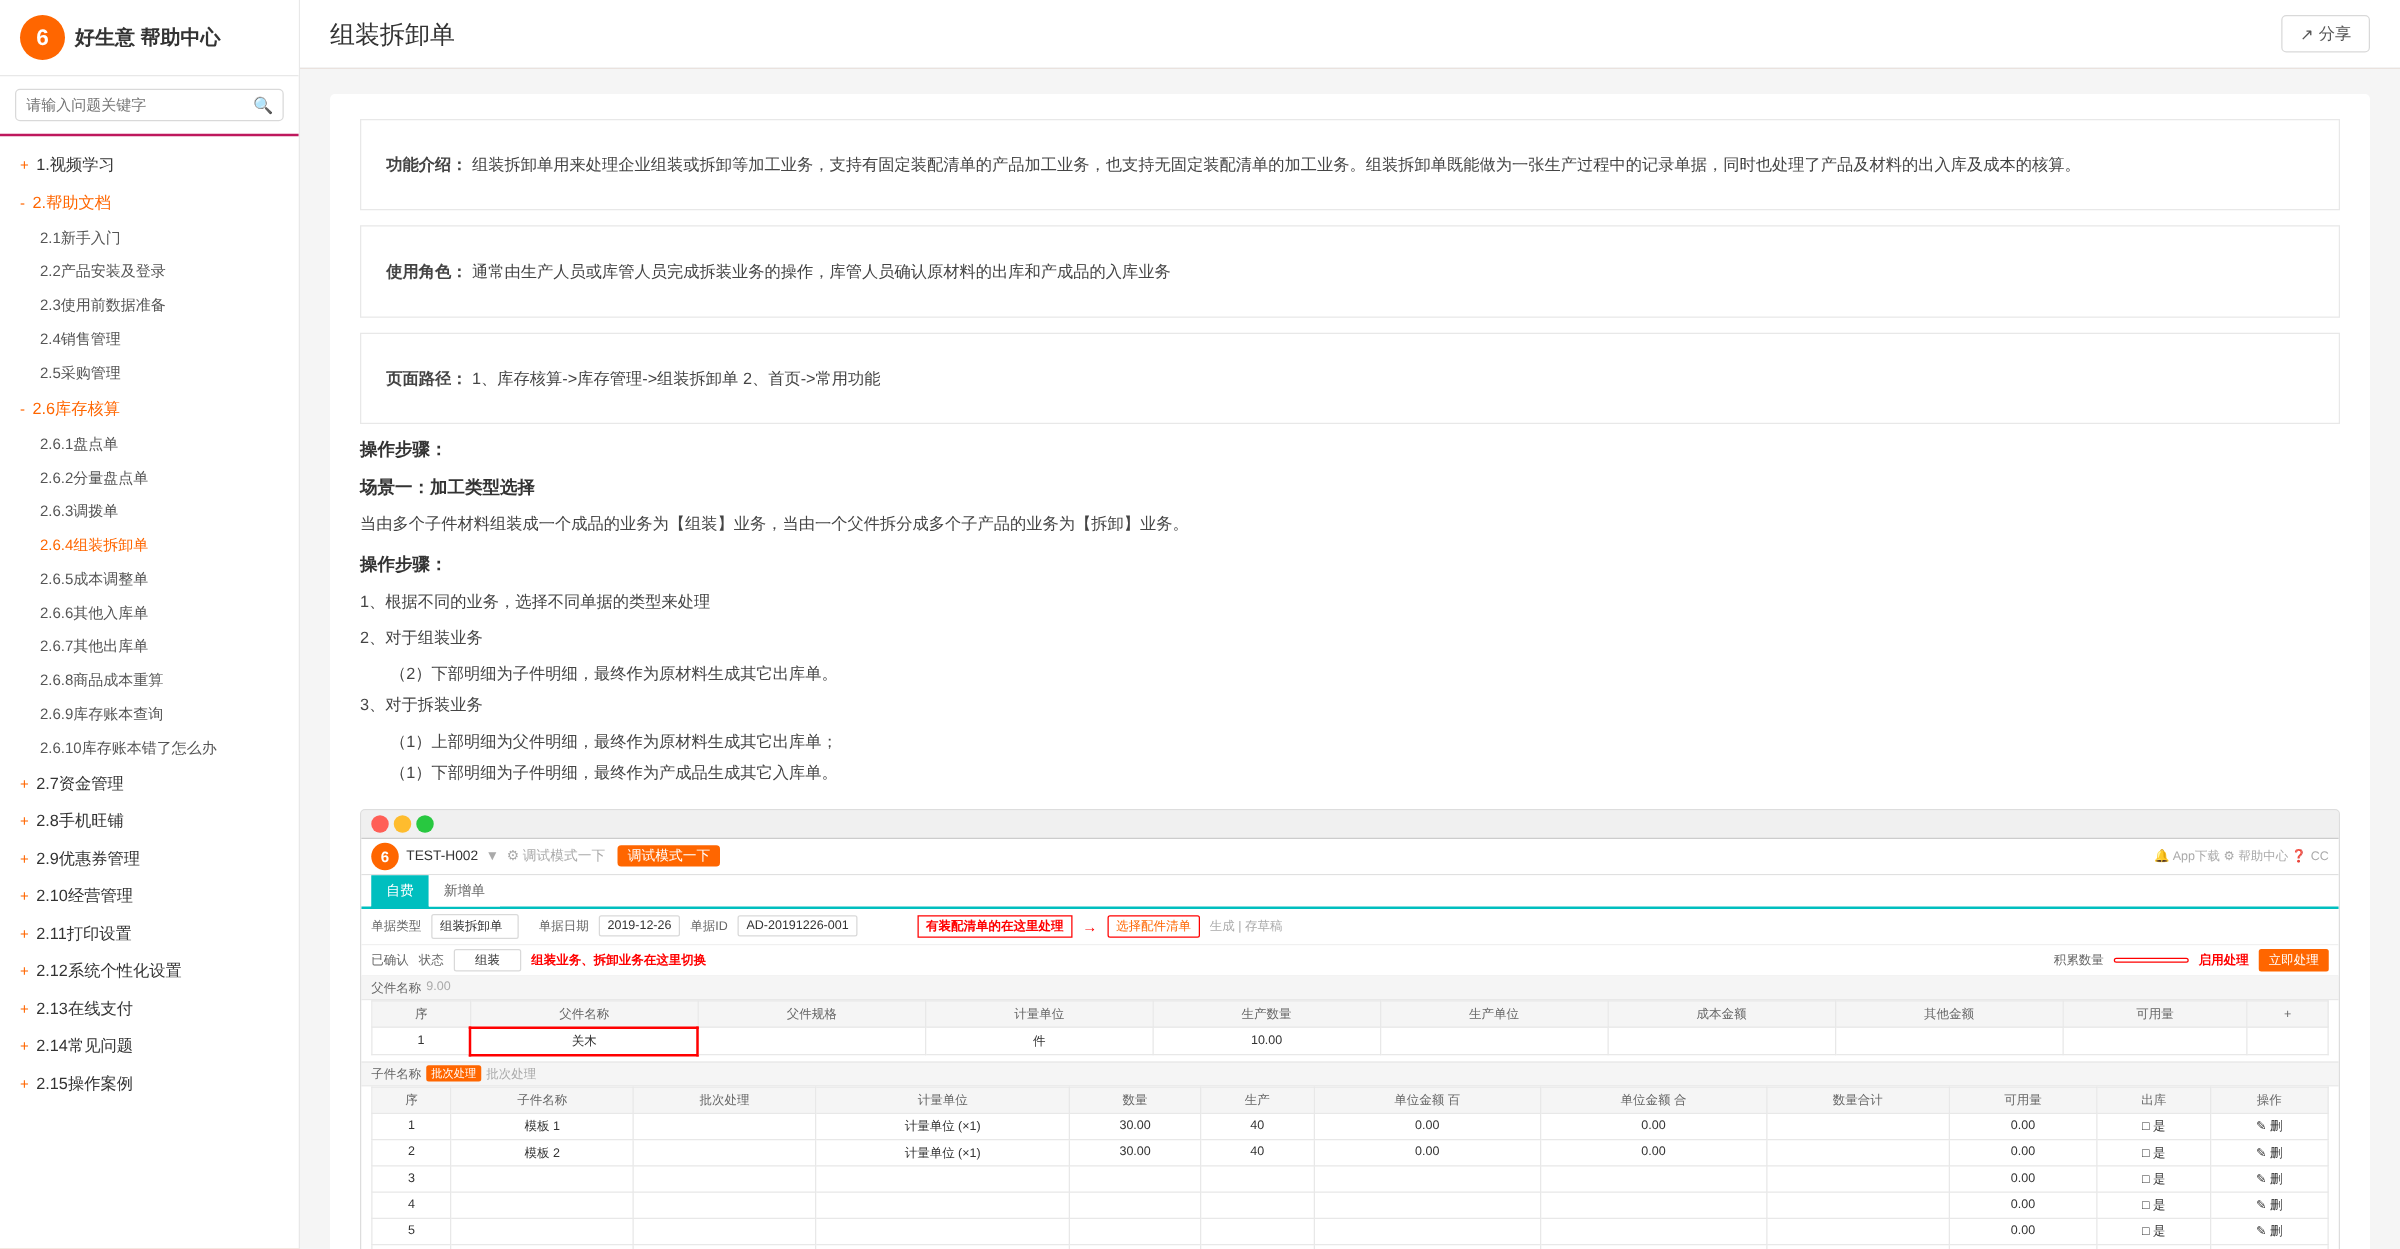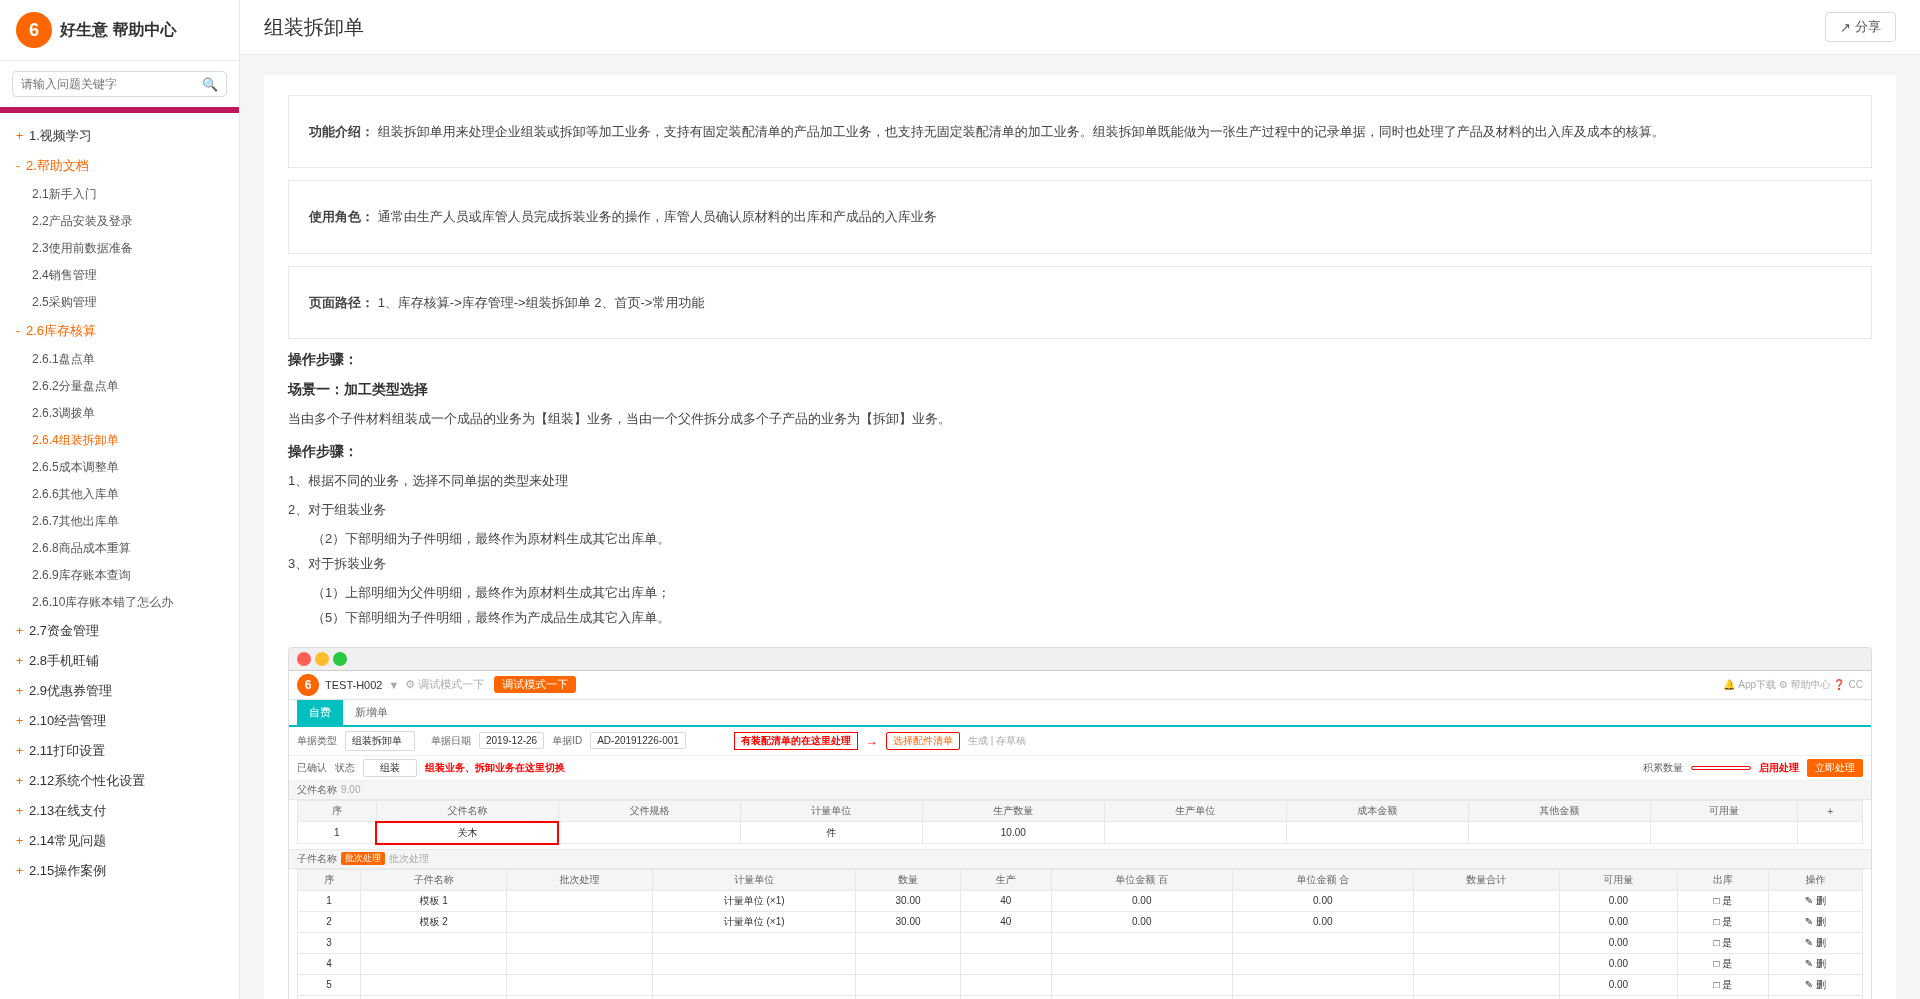--- a/index.html
+++ b/index.html
@@ -40,21 +40,21 @@
     }
 
     .logo-text {
       font-size: 16px;
       font-weight: bold;
       color: #333;
     }
 
     .search-box {
       padding: 10px 12px;
-      border-bottom: 6px solid #be185d;
+      border-bottom: 2px solid #be185d;
       position: relative;
     }
 
     .search-box input {
       width: 100%;
       border: 1px solid #d9d9d9;
       border-radius: 4px;
       padding: 5px 28px 5px 8px;
       font-size: 12px;
       color: #999;
@@ -377,21 +377,21 @@
 
         <div class="content-text">当由多个子件材料组装成一个成品的业务为【组装】业务，当由一个父件拆分成多个子产品的业务为【拆卸】业务。</div>
 
         <div class="step-heading">操作步骤：</div>
 
         <div class="step-sub">1、根据不同的业务，选择不同单据的类型来处理</div>
         <div class="step-sub">2、对于组装业务</div>
         <div class="step-indent">（2）下部明细为子件明细，最终作为原材料生成其它出库单。</div>
         <div class="step-sub">3、对于拆装业务</div>
         <div class="step-indent">（1）上部明细为父件明细，最终作为原材料生成其它出库单；</div>
-        <div class="step-indent">（5）下部明细为子件明细，最终作为产成品生成其它入库单。</div>
+        <div class="step-indent">（1）下部明细为子件明细，最终作为产成品生成其它入库单。</div>
 
         <div class="screenshot-container" style="margin-top:16px;">
           <div style="background:#f0f0f0; padding:4px 8px; display:flex; align-items:center; gap:4px; border-bottom:1px solid #ccc;">
             <span class="ss-close-btn"></span>
             <span class="ss-min-btn"></span>
             <span class="ss-max-btn"></span>
           </div>
 
           <div style="background:#fff; border-bottom:1px solid #e0e0e0; padding:3px 8px; display:flex; align-items:center; gap:6px; font-size:11px; color:#555;">
             <div style="width:22px;height:22px;background:#f60;border-radius:50%;display:flex;align-items:center;justify-content:center;color:#fff;font-size:12px;font-weight:bold;">6</div>

